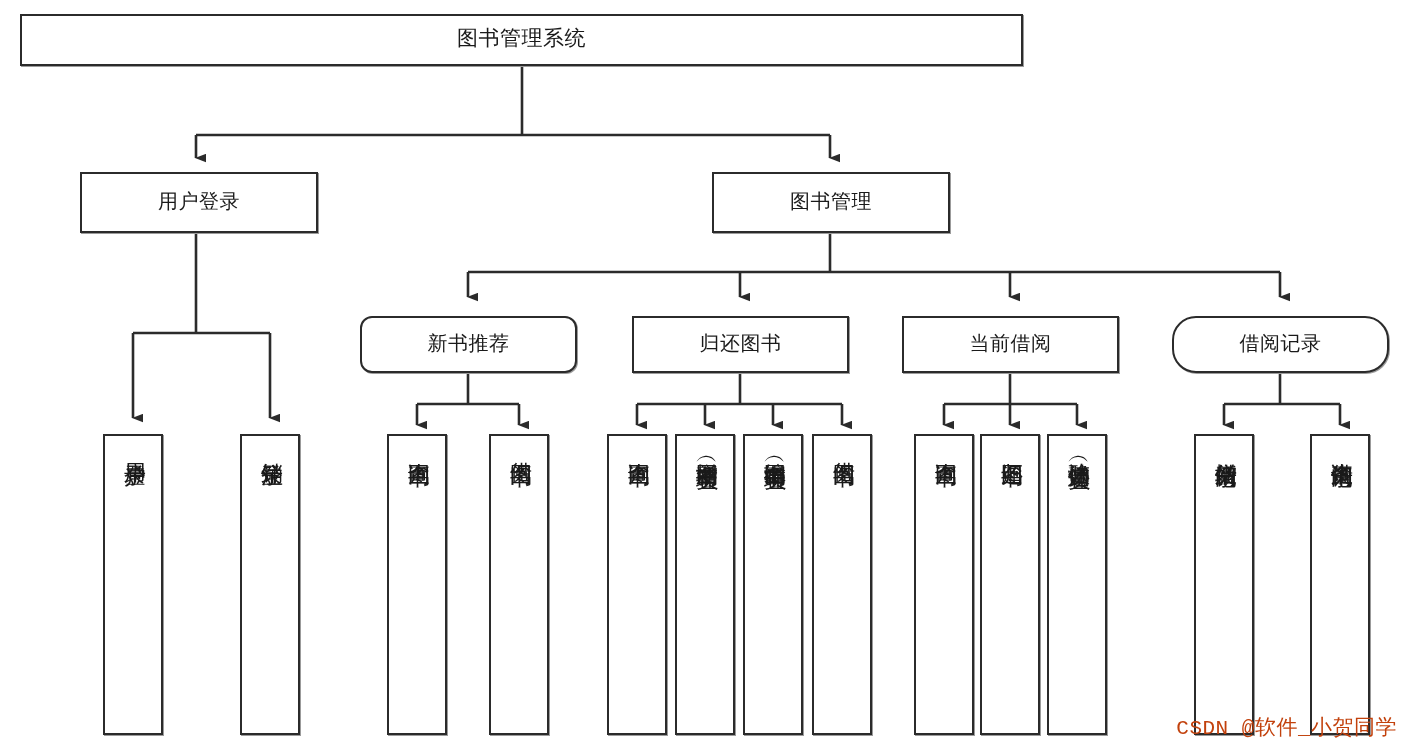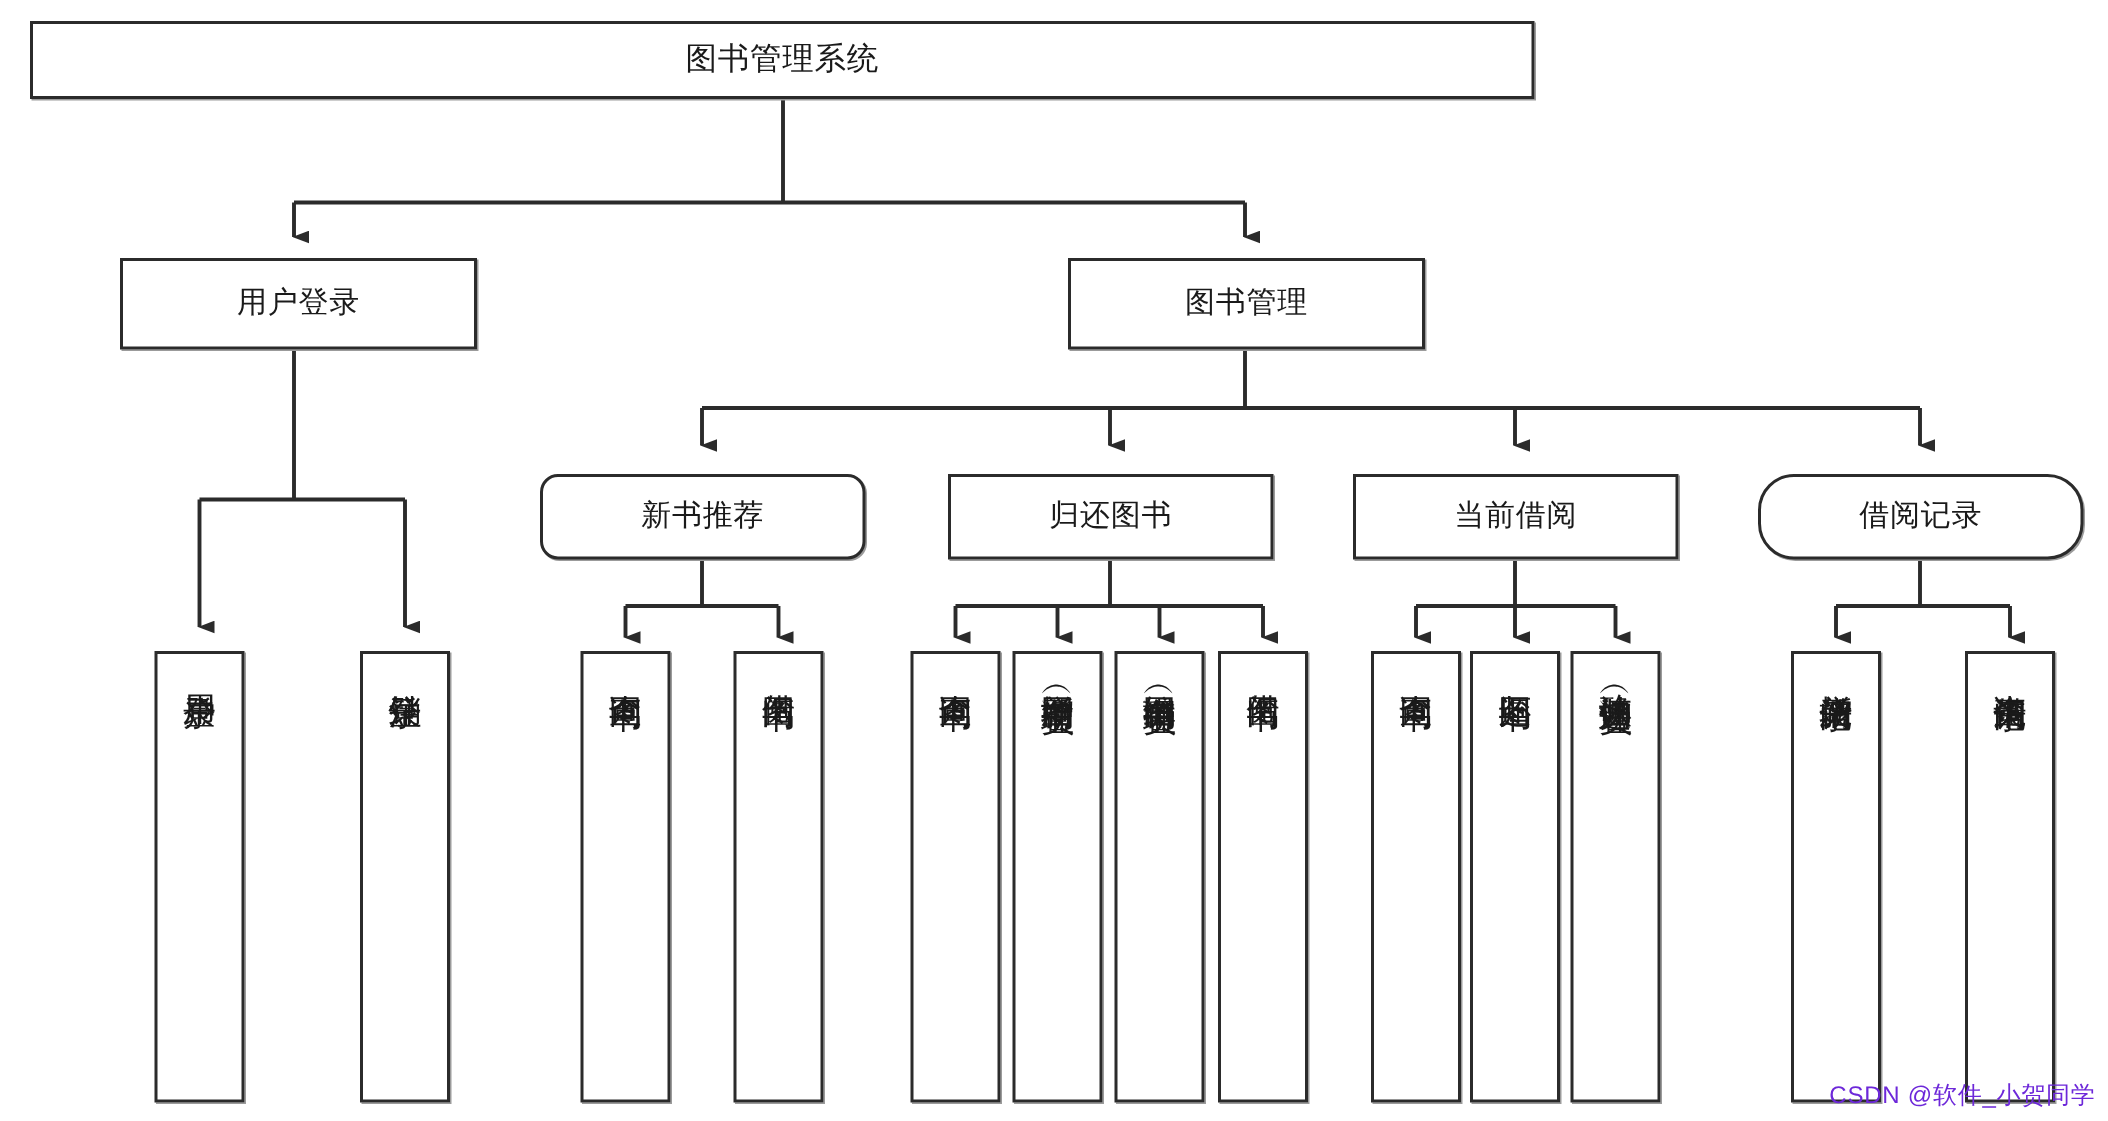--- a/index.html
+++ b/index.html
@@ -11,20 +11,21 @@
     width: 1405px;
     height: 747px;
     font-family: "Liberation Sans", "DejaVu Sans", sans-serif;
     overflow: hidden;
   }
   #diagram-root {
     position: relative;
     width: 1405px;
     height: 747px;
     background: #ffffff;
+    font-family: Liberation Mono, monospace;
   }
   svg.edges {
     position: absolute;
     left: 0;
     top: 0;
     width: 1405px;
     height: 747px;
   }
   .node {
     position: absolute;
@@ -59,22 +60,22 @@
     text-orientation: upright;
     font-size: 22px;
     line-height: 1.18;
     letter-spacing: 1px;
     white-space: nowrap;
   }
   .watermark {
     position: absolute;
     right: 8px;
     bottom: 6px;
-    font-size: 16px;
-    color: #6d28d9;
+    font-size: 21px;
+    color: #c2410c;
     letter-spacing: 0.5px;
     white-space: nowrap;
     pointer-events: none;
   }
 </style>
 </head>
 <body>
 
 <div id="diagram-root">
 

